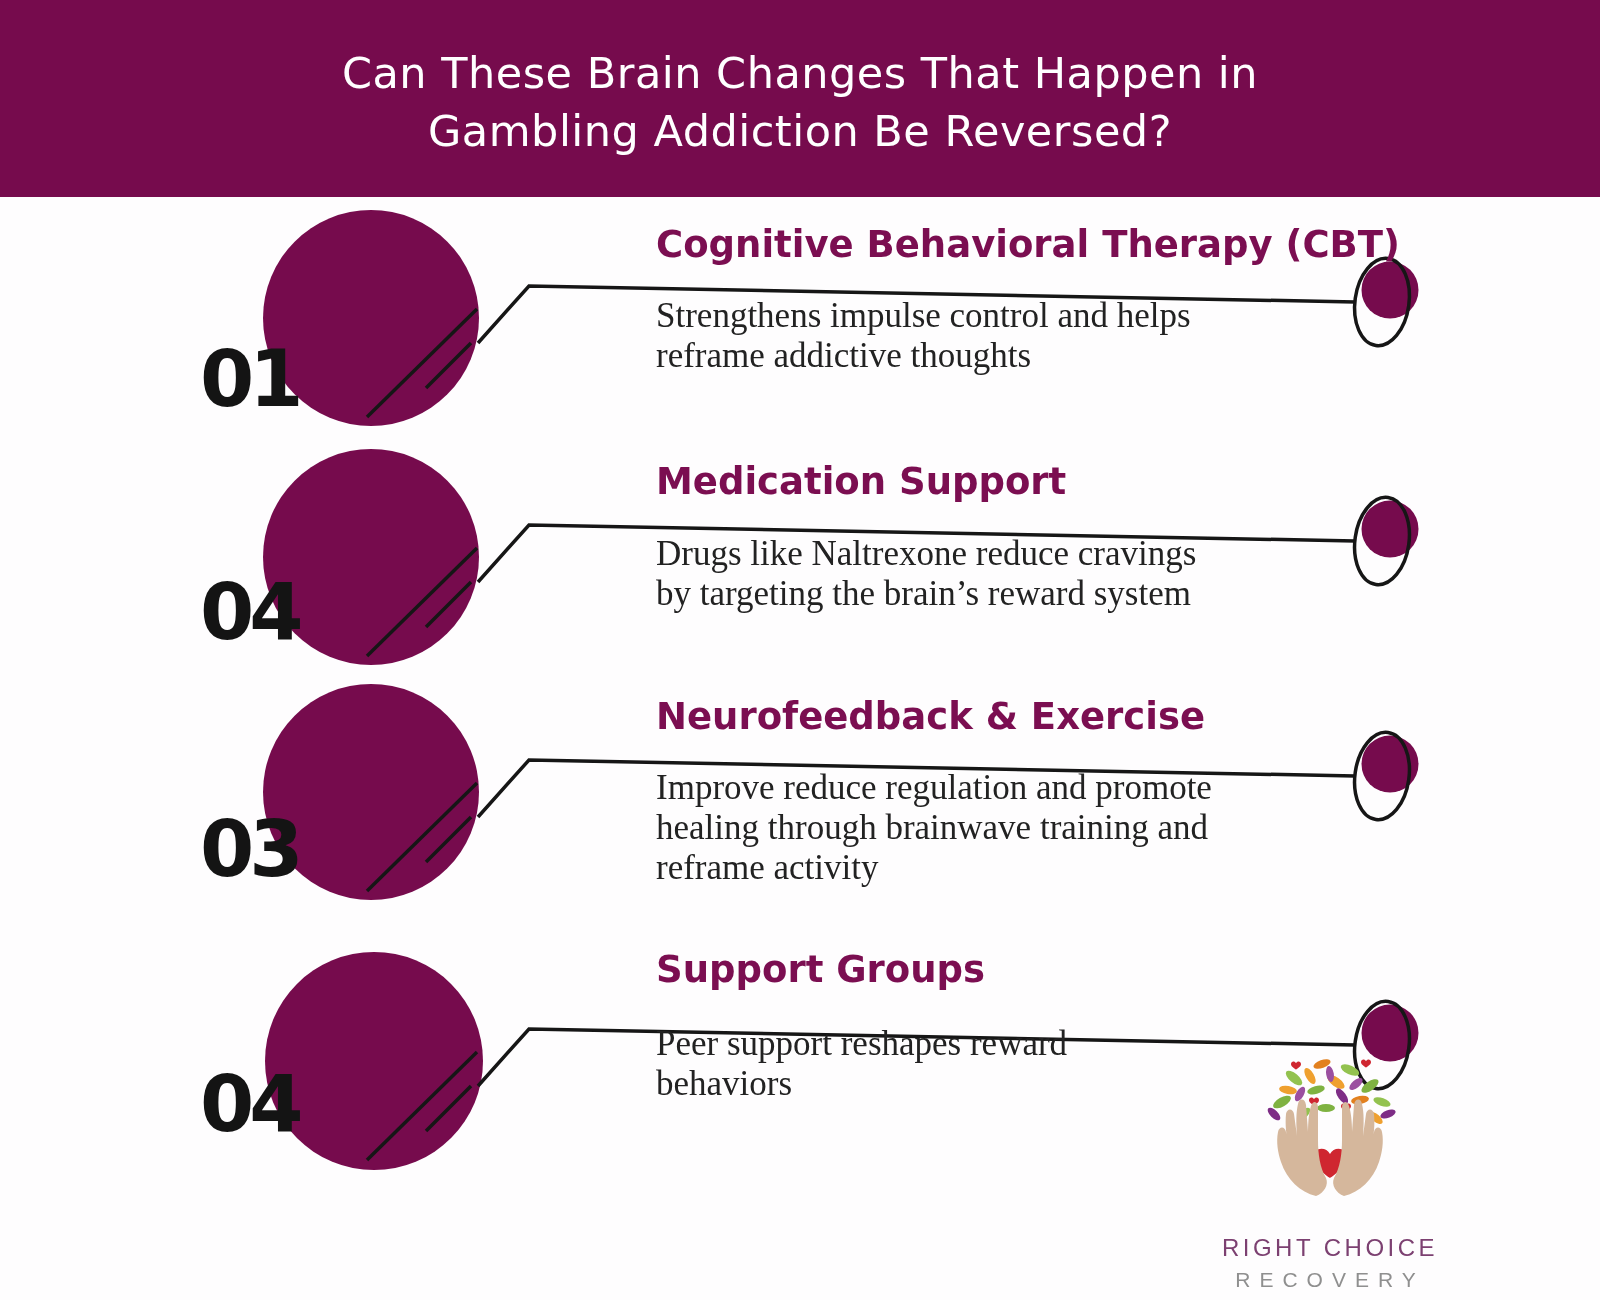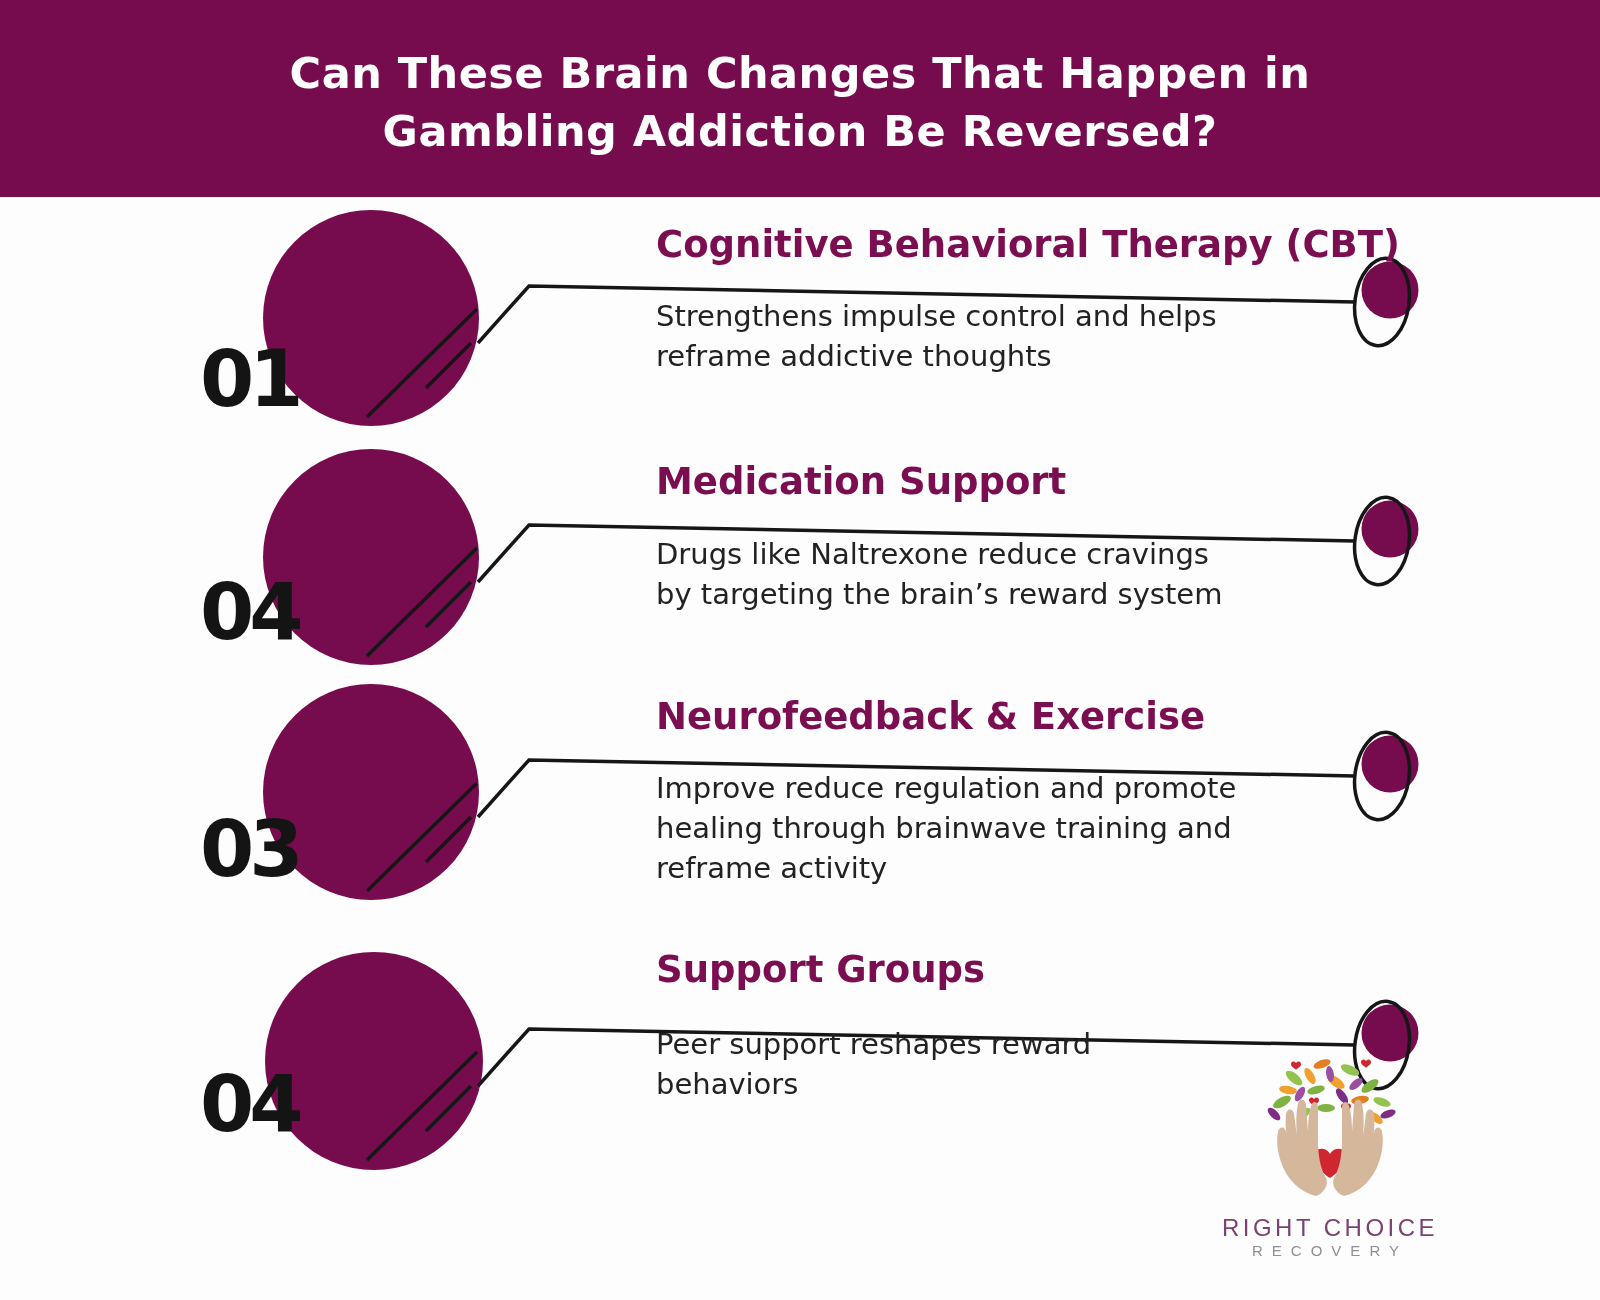--- a/index.html
+++ b/index.html
@@ -8,21 +8,21 @@
     background:#fefdfe;
     font-family:"DejaVu Sans","Liberation Sans",sans-serif;
   }
   
   .banner{
     position:absolute;left:0;top:0;width:1600px;height:197px;
     background:#760B4D;z-index:3;
   }
   .banner-inner{padding-top:44px;text-align:center;}
   .banner-line{
-    color:#ffffff;font-size:43px;font-weight:bold;line-height:58px;
+    color:#ffffff;font-size:43px;font-weight:normal;line-height:58px;
     letter-spacing:.5px;
     text-align:center;
   }
   
   svg.art{position:absolute;left:0;top:0;z-index:1;}
   .step-circle{fill:#760B4D;}
   .ln{stroke:#161616;stroke-width:3.5;fill:none;}
   .marker-fill{fill:#760B4D;}
   
   .step-number{
@@ -31,32 +31,32 @@
     color:#141414;
   }
   .n1{top:340px}.n2{top:573px}.n3{top:810px}.n4{top:1065px}
   .step-title{
     position:absolute;left:656px;z-index:2;
     font-size:37px;line-height:40px;font-weight:bold;color:#7B0E51;
   }
   .t1{top:225px}.t2{top:462px}.t3{top:697px}.t4{top:950px}
   .step-desc{
     position:absolute;left:656px;z-index:2;
-    font-size:29px;line-height:40px;color:#222222;
+    font-size:35px;line-height:40px;color:#222222;font-family:Liberation Serif, serif;
   }
   .d1{top:296px}.d2{top:534px}.d3{top:768px}.d4{top:1024px}
   
   .logo{position:absolute;left:1205px;top:1056px;width:250px;z-index:2;text-align:center;}
   .logo svg{display:block;margin:0 auto;}
   .logo-line1{
-    margin-top:8px;font-size:24px;letter-spacing:3.5px;color:#7C4071;
+    margin-top:28px;font-size:24px;letter-spacing:3.5px;color:#7C4071;
     font-family:"Liberation Sans",sans-serif;
   }
   .logo-line2{
-    font-size:15px;letter-spacing:9px;color:#8F8F8F;
+    margin-top:6px;font-size:21px;letter-spacing:9px;color:#8F8F8F;
     font-family:"Liberation Sans",sans-serif;
   }
 </style>
 </head>
 <body>
 
 <div class="banner">
   <div class="banner-inner">
     <div class="banner-line">Can These Brain Changes That Happen in</div>
     <div class="banner-line">Gambling Addiction Be Reversed?</div>

